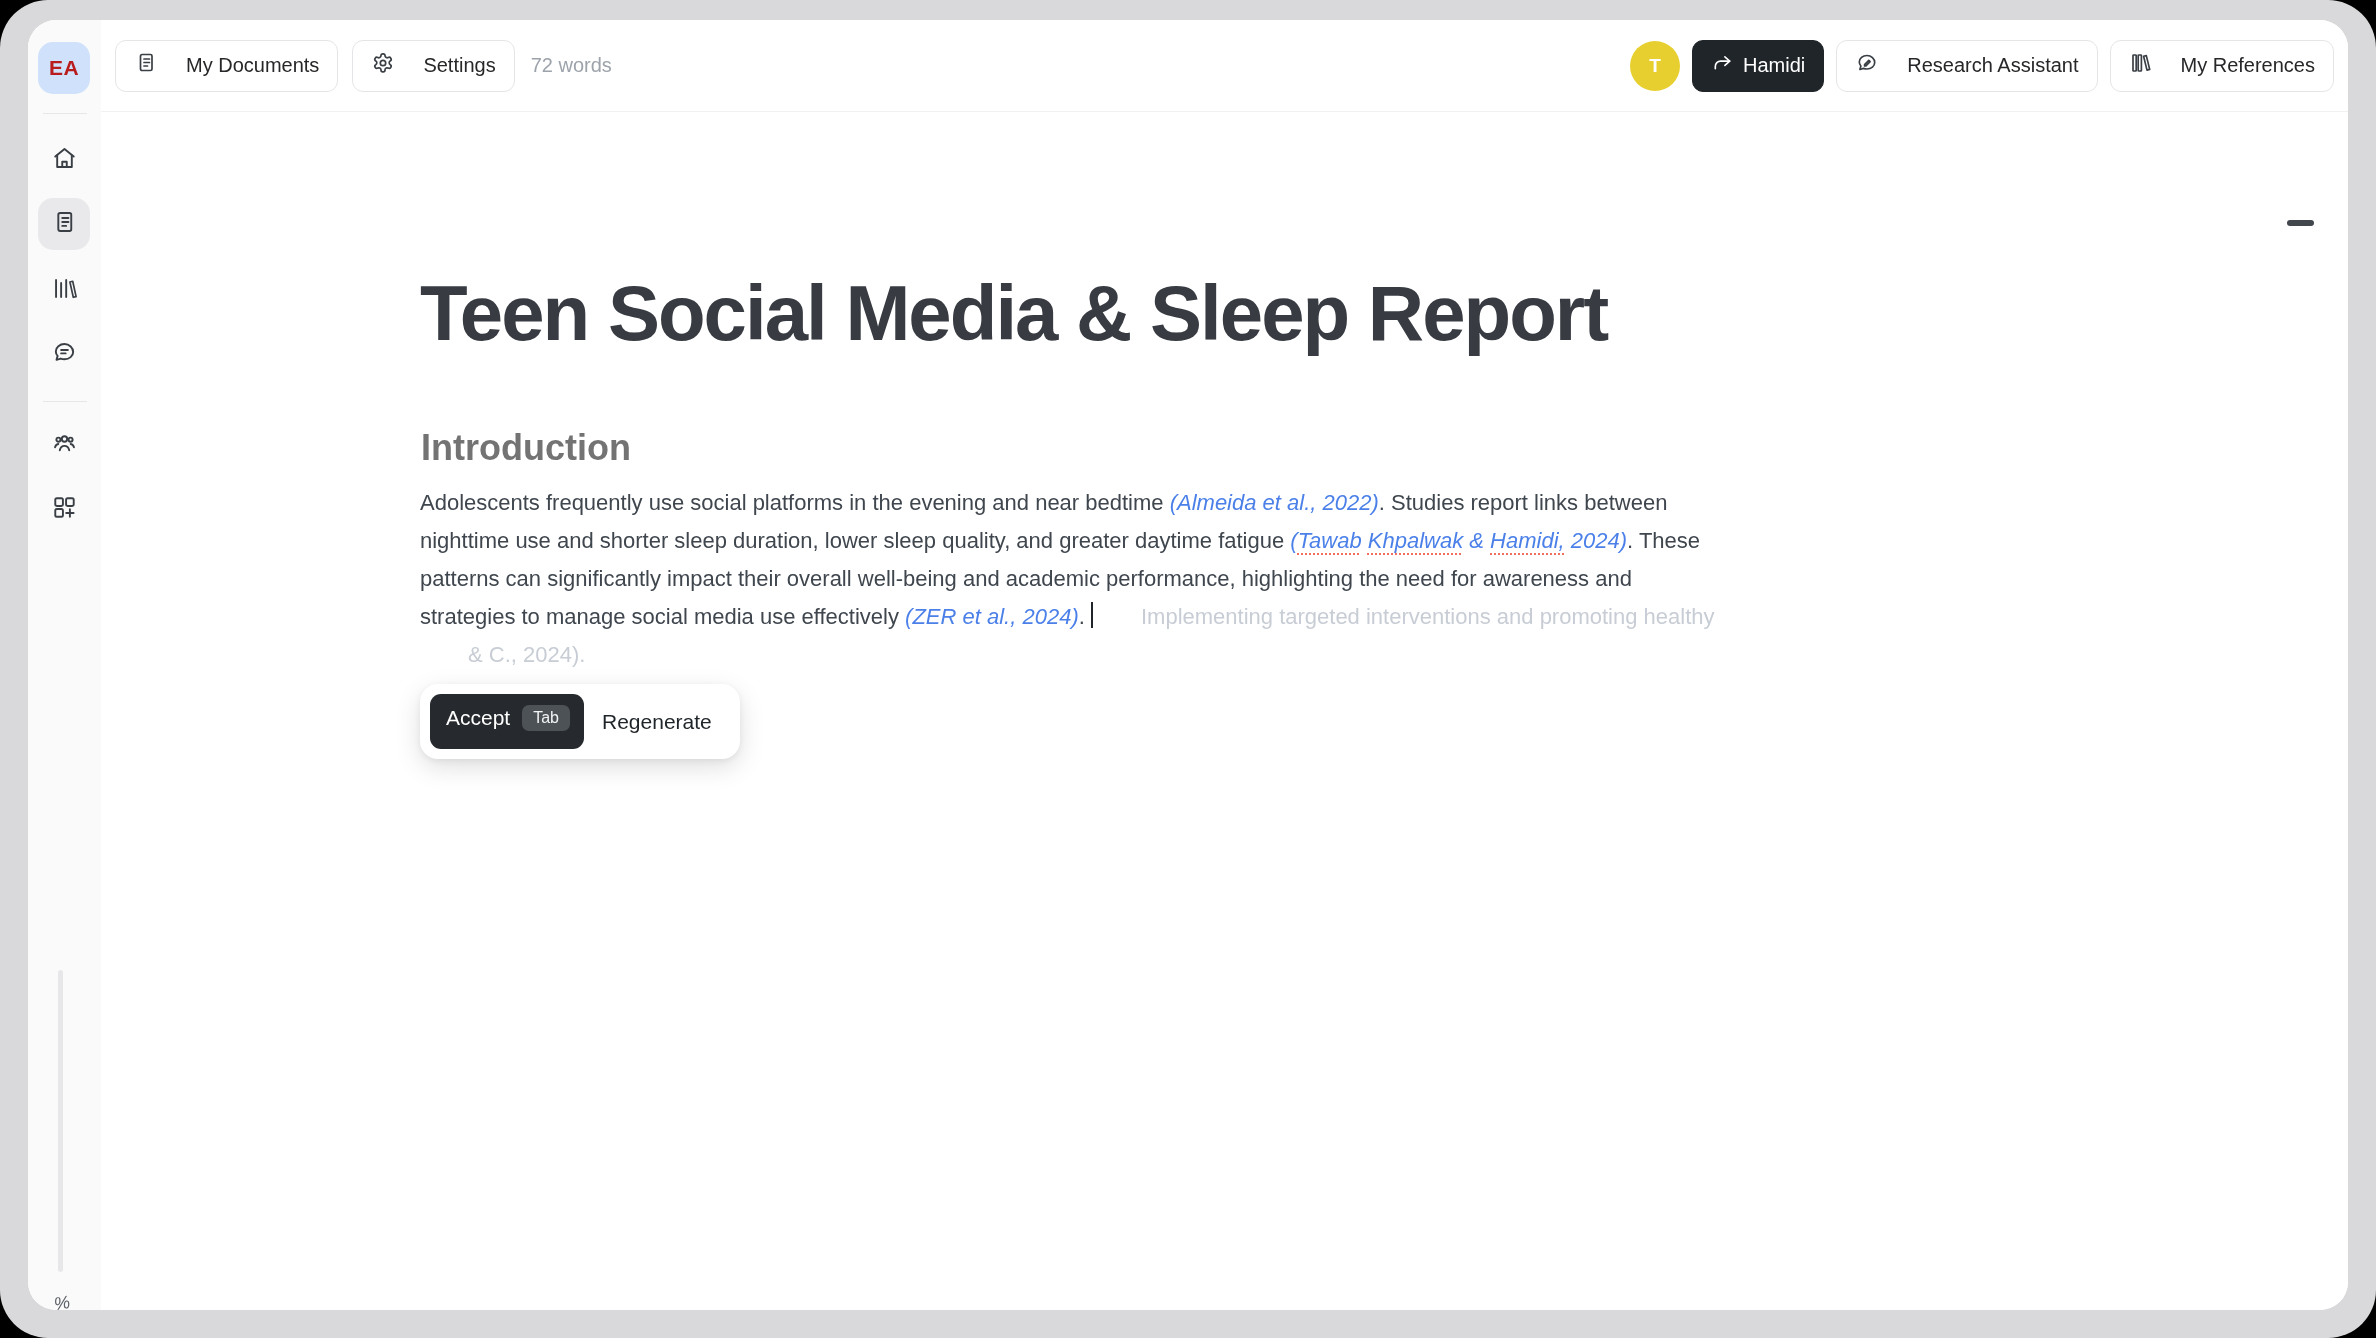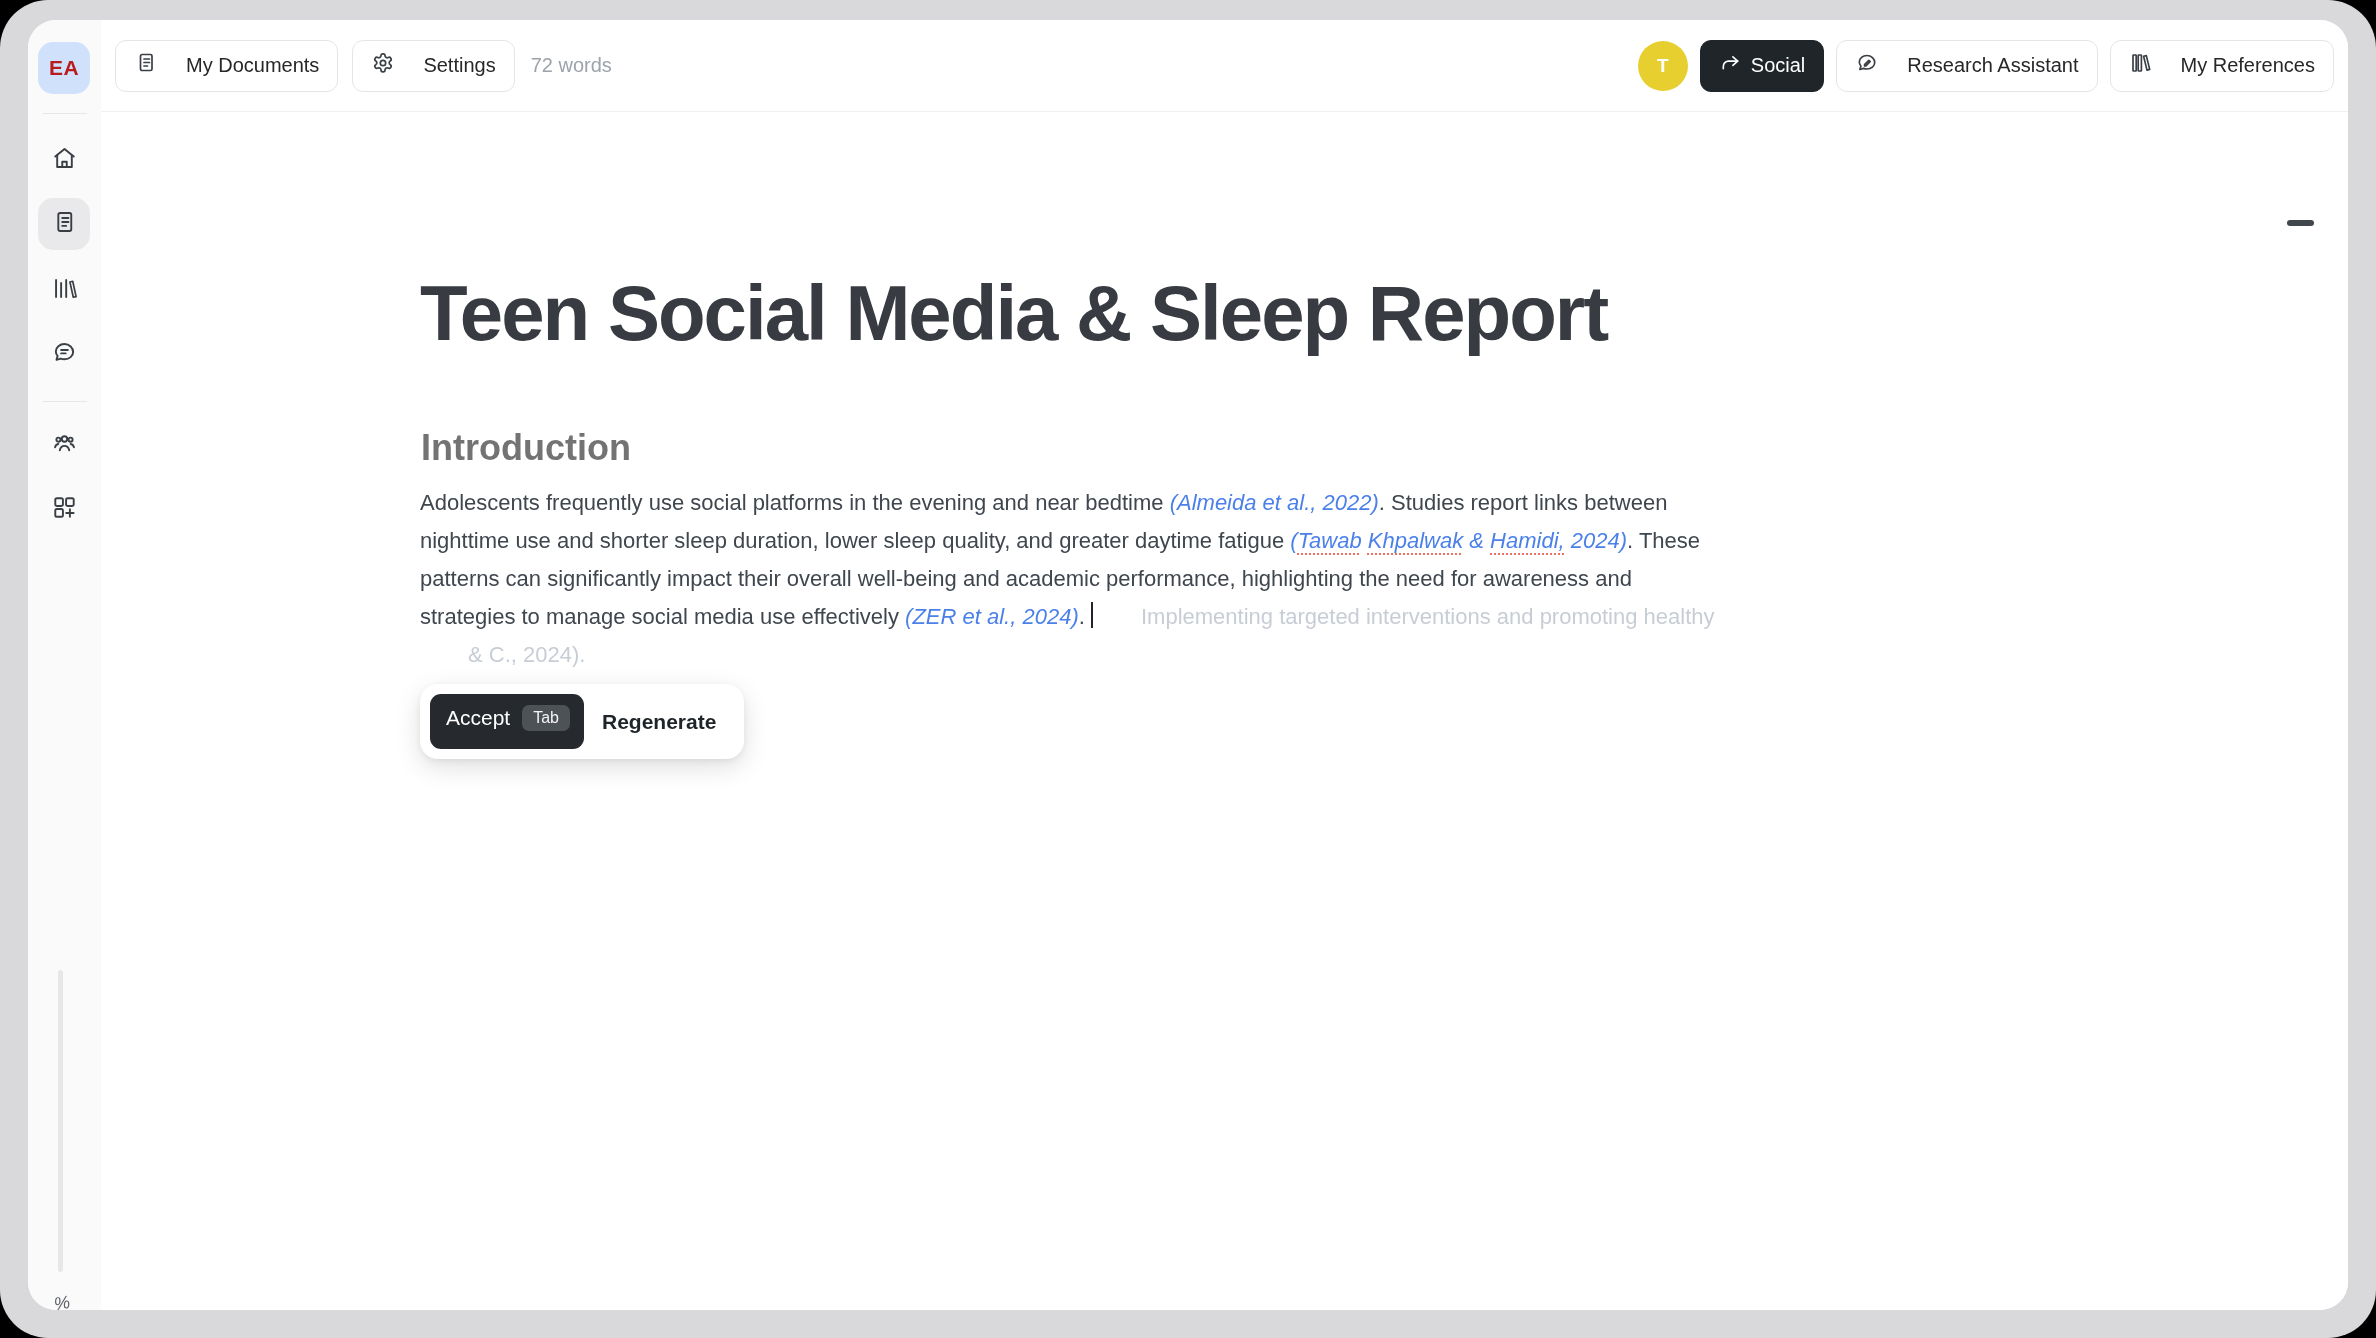--- a/index.html
+++ b/index.html
@@ -53,21 +53,21 @@
     text-decoration-color:#ef6f61;text-decoration-thickness:2px;text-underline-offset:5px;}
   .ghost{color:#c8cdd5;padding-left:48px;}
   .caret{display:inline-block;width:2px;height:26px;background:#1f252b;vertical-align:-4px;}
   
   .popup{display:inline-flex;align-items:center;margin-top:10px;background:#fff;
     border-radius:18px;padding:10px;box-shadow:0 8px 26px rgba(0,0,0,.13),0 2px 6px rgba(0,0,0,.06);}
   .accept-btn{display:inline-flex;align-items:center;gap:12px;background:#26292d;color:#fff;
     border:none;border-radius:11px;height:55px;padding:0 14px 8px 16px;font-size:21px;
     font-weight:500;cursor:pointer;font-family:inherit;}
   .tab-badge{background:#4d5256;border-radius:7px;padding:4px 11px;font-size:16px;color:#f2f3f4;}
-  .regen-btn{background:none;border:none;font-size:21px;font-weight:700;color:#1f2428;
+  .regen-btn{background:none;border:none;font-size:21px;font-weight:400;color:#1f2428;
     padding:0 18px;cursor:pointer;font-family:inherit;}
   svg{fill:none;stroke:currentColor;stroke-width:1.7;stroke-linecap:round;stroke-linejoin:round;}
 </style>
 </head>
 <body>
 
 <div class="frame">
 <div class="app">
 
   <nav class="sidebar">
@@ -143,21 +143,21 @@
       </button>
       <span class="word-count">72 words</span>
     </div>
     <div class="tb-right">
       <div class="avatar-t">T</div>
       <button class="btn-dark">
         <span><svg viewBox="0 0 24 24">
                 <path d="m14.5 5 5 4.5-5 4.5"></path>
                 <path d="M19.5 9.5H10A5.5 5.5 0 0 0 4.5 15v2.5"></path>
               </svg></span>
-        <span>Social</span>
+        <span>Hamidi</span>
       </button>
       <button class="btn">
         <span><svg viewBox="0 0 24 24">
                 <path d="M12 4.5c-4.3 0-7.7 2.9-7.7 6.5 0 1.5.6 2.9 1.6 4l-1 3.5 3.7-1.1c1 .4 2.2.6 3.4.6 4.3 0 7.7-2.9 7.7-6.5S16.3 4.5 12 4.5z"></path>
                 <path d="m9.6 13.6 4.2-4.2 1.3 1.3-4.2 4.2H9.6v-1.3z"></path>
               </svg></span>
         <span>Research Assistant</span>
       </button>
       <button class="btn">
         <span><svg viewBox="0 0 24 24">

